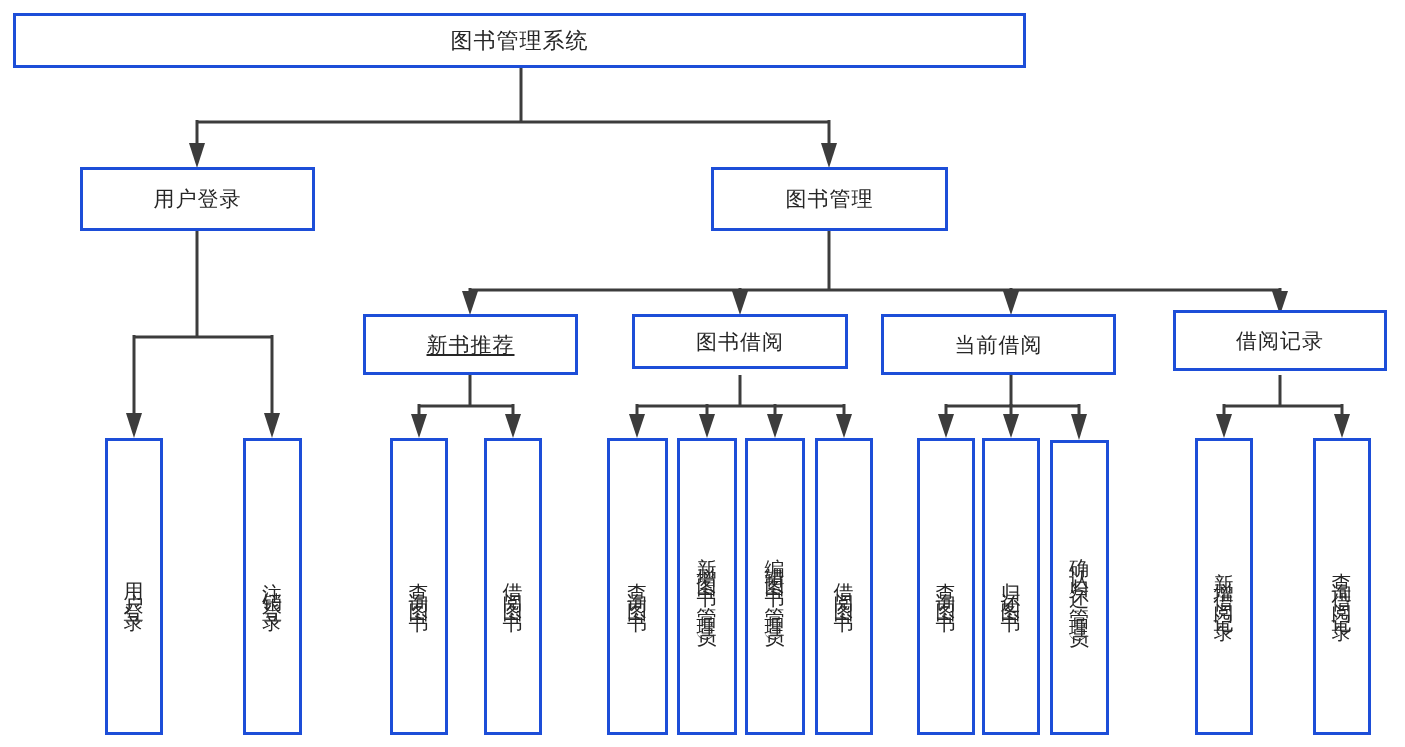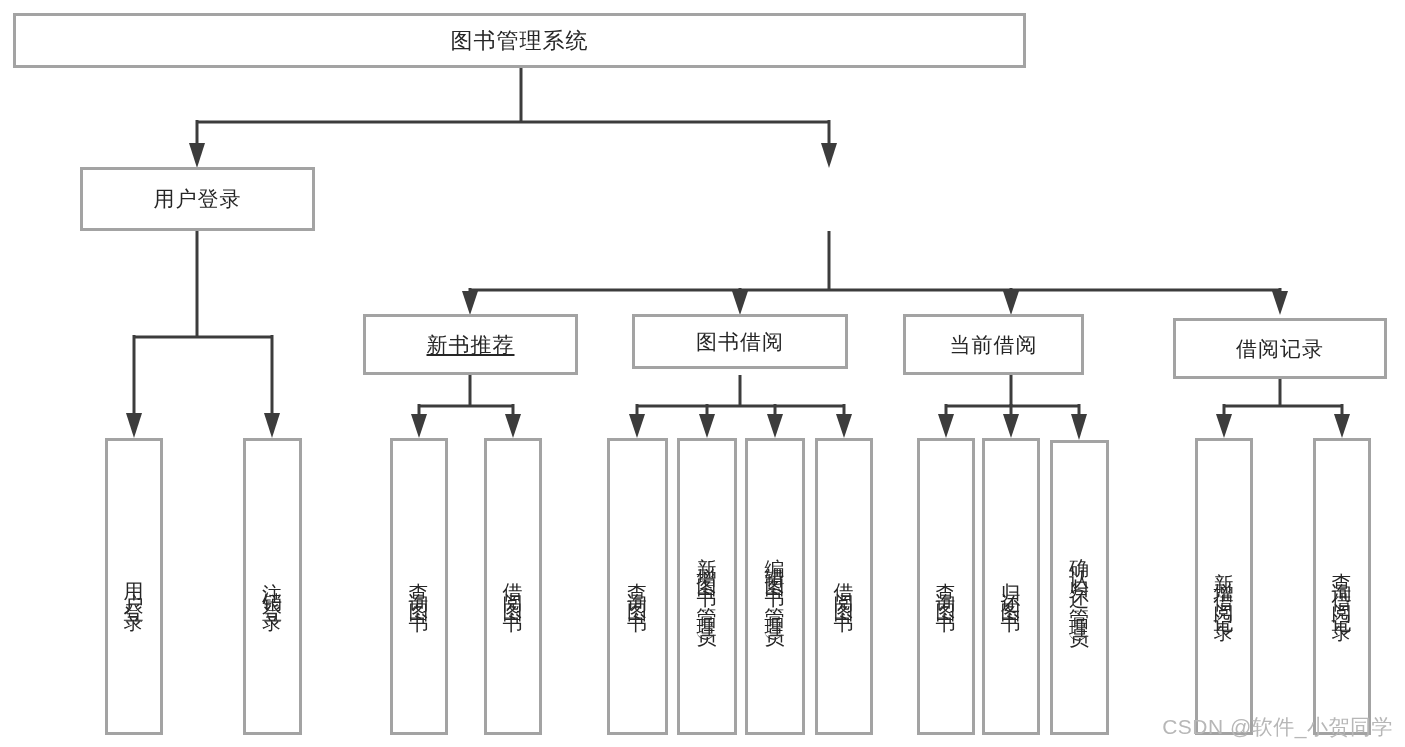--- a/index.html
+++ b/index.html
@@ -18,21 +18,21 @@
   #connector-layer {
     position: absolute;
     left: 0; top: 0;
     width: 1405px;
     height: 747px;
   }
   .node {
     position: absolute;
     box-sizing: border-box;
     background: #ffffff;
-    border: 3px solid #a3a3a3;
+    border: 3px solid #1d4ed8;
     display: flex;
     align-items: center;
     justify-content: center;
     color: #262626;
   }
   .node.h-label {
     font-size: 21px;
     letter-spacing: 1px;
     white-space: nowrap;
   }
@@ -136,31 +136,34 @@
     </g>
   </svg>
 
   <div class="node h-label root-label" style="left:13px; top:13px; width:1013px; height:55px;">
     <span>图书管理系统</span>
   </div>
 
   <div class="node h-label" style="left:80px; top:167px; width:235px; height:64px;">
     <span>用户登录</span>
   </div>
+  <div class="node h-label" style="left:711px; top:167px; width:237px; height:64px;">
+    <span>图书管理</span>
+  </div>
 
   <div class="node h-label" style="left:363px; top:314px; width:215px; height:61px;text-decoration:underline;">
     <span>新书推荐</span>
   </div>
   <div class="node h-label" style="left:632px; top:314px; width:216px; height:55px;">
     <span>图书借阅</span>
   </div>
-  <div class="node h-label" style="left:903px; top:314px; width:181px; height:61px;font-family:Liberation Mono, monospace;">
+  <div class="node h-label" style="left:881px; top:314px; width:235px; height:61px;font-family:Liberation Mono, monospace;">
     <span>当前借阅</span>
   </div>
-  <div class="node h-label" style="left:1173px; top:318px; width:214px; height:61px;">
+  <div class="node h-label" style="left:1173px; top:310px; width:214px; height:61px;">
     <span>借阅记录</span>
   </div>
 
   <div class="node v-label" style="left:105px; top:438px; width:58px; height:297px;">
     <span class="v-text">用户登录</span>
   </div>
   <div class="node v-label" style="left:243px; top:438px; width:59px; height:297px;">
     <span class="v-text">注销登录</span>
   </div>
 
@@ -194,15 +197,14 @@
     <span class="v-text">确认归还（管理员）</span>
   </div>
 
   <div class="node v-label" style="left:1195px; top:438px; width:58px; height:297px;">
     <span class="v-text">新增借阅记录</span>
   </div>
   <div class="node v-label" style="left:1313px; top:438px; width:58px; height:297px;">
     <span class="v-text">查询借阅记录</span>
   </div>
 
-  <div class="watermark">CSDN @软件_小贺同学</div>
 
 </div>
 
 </body></html>

